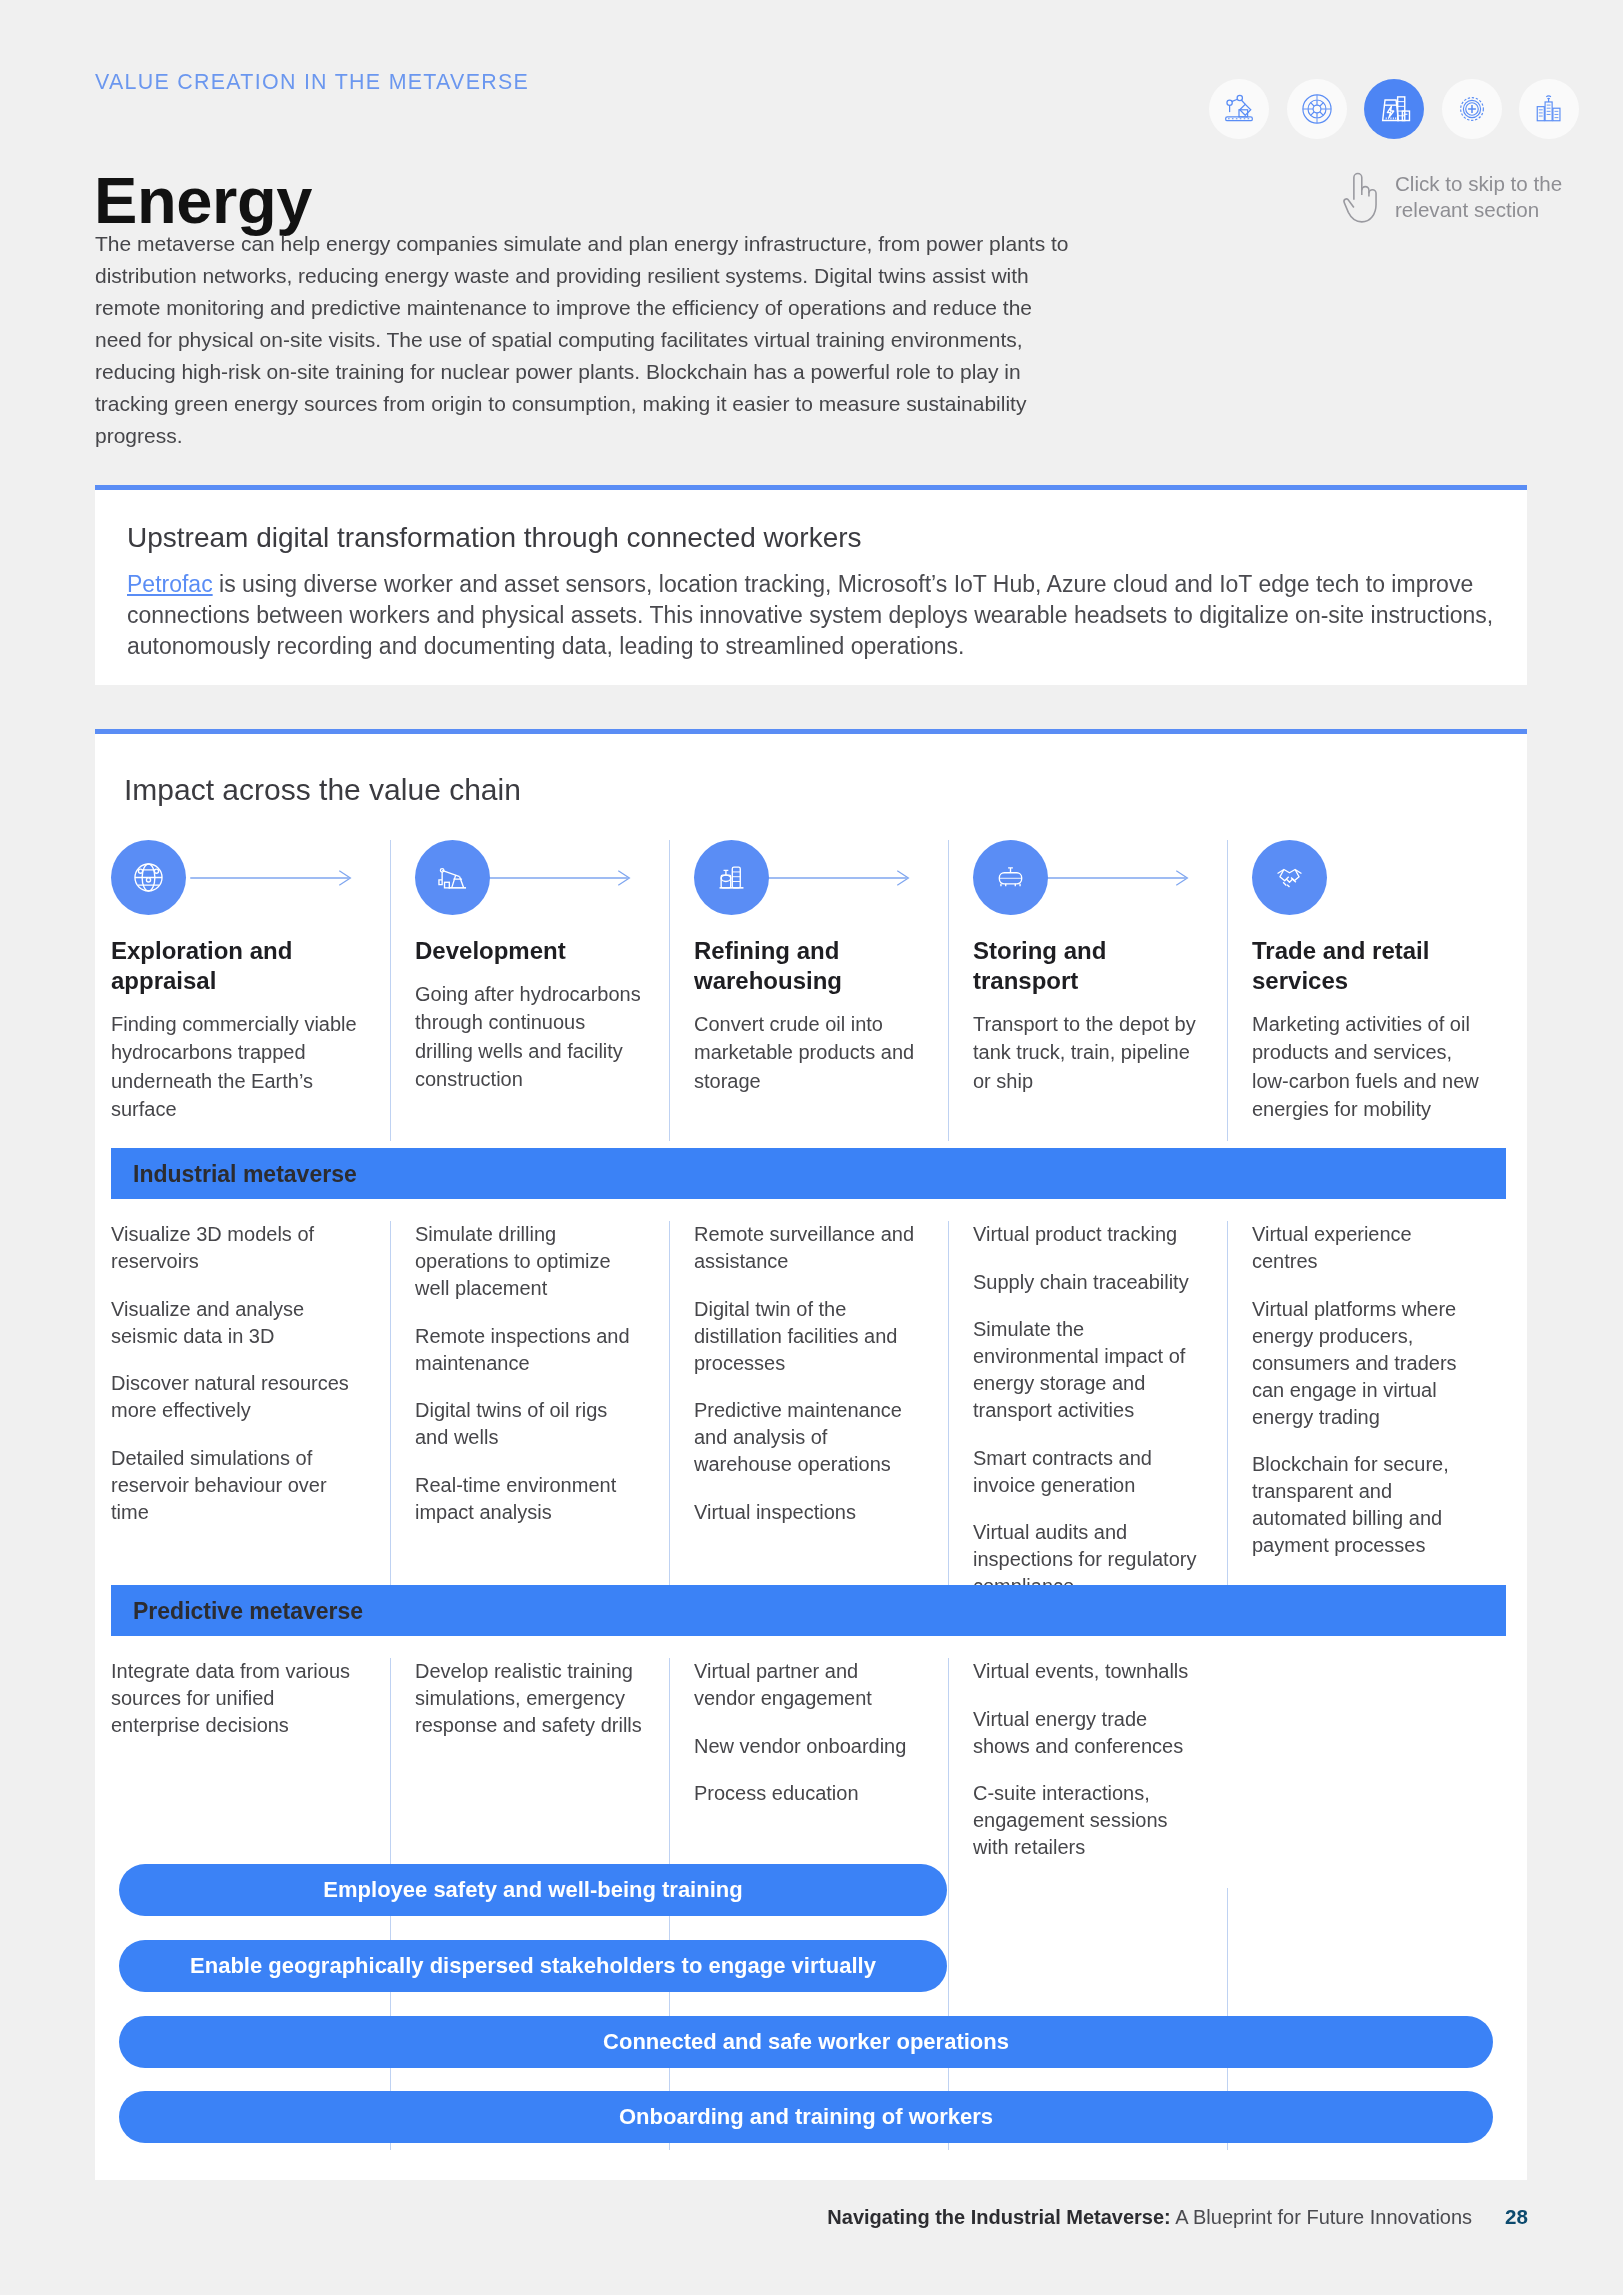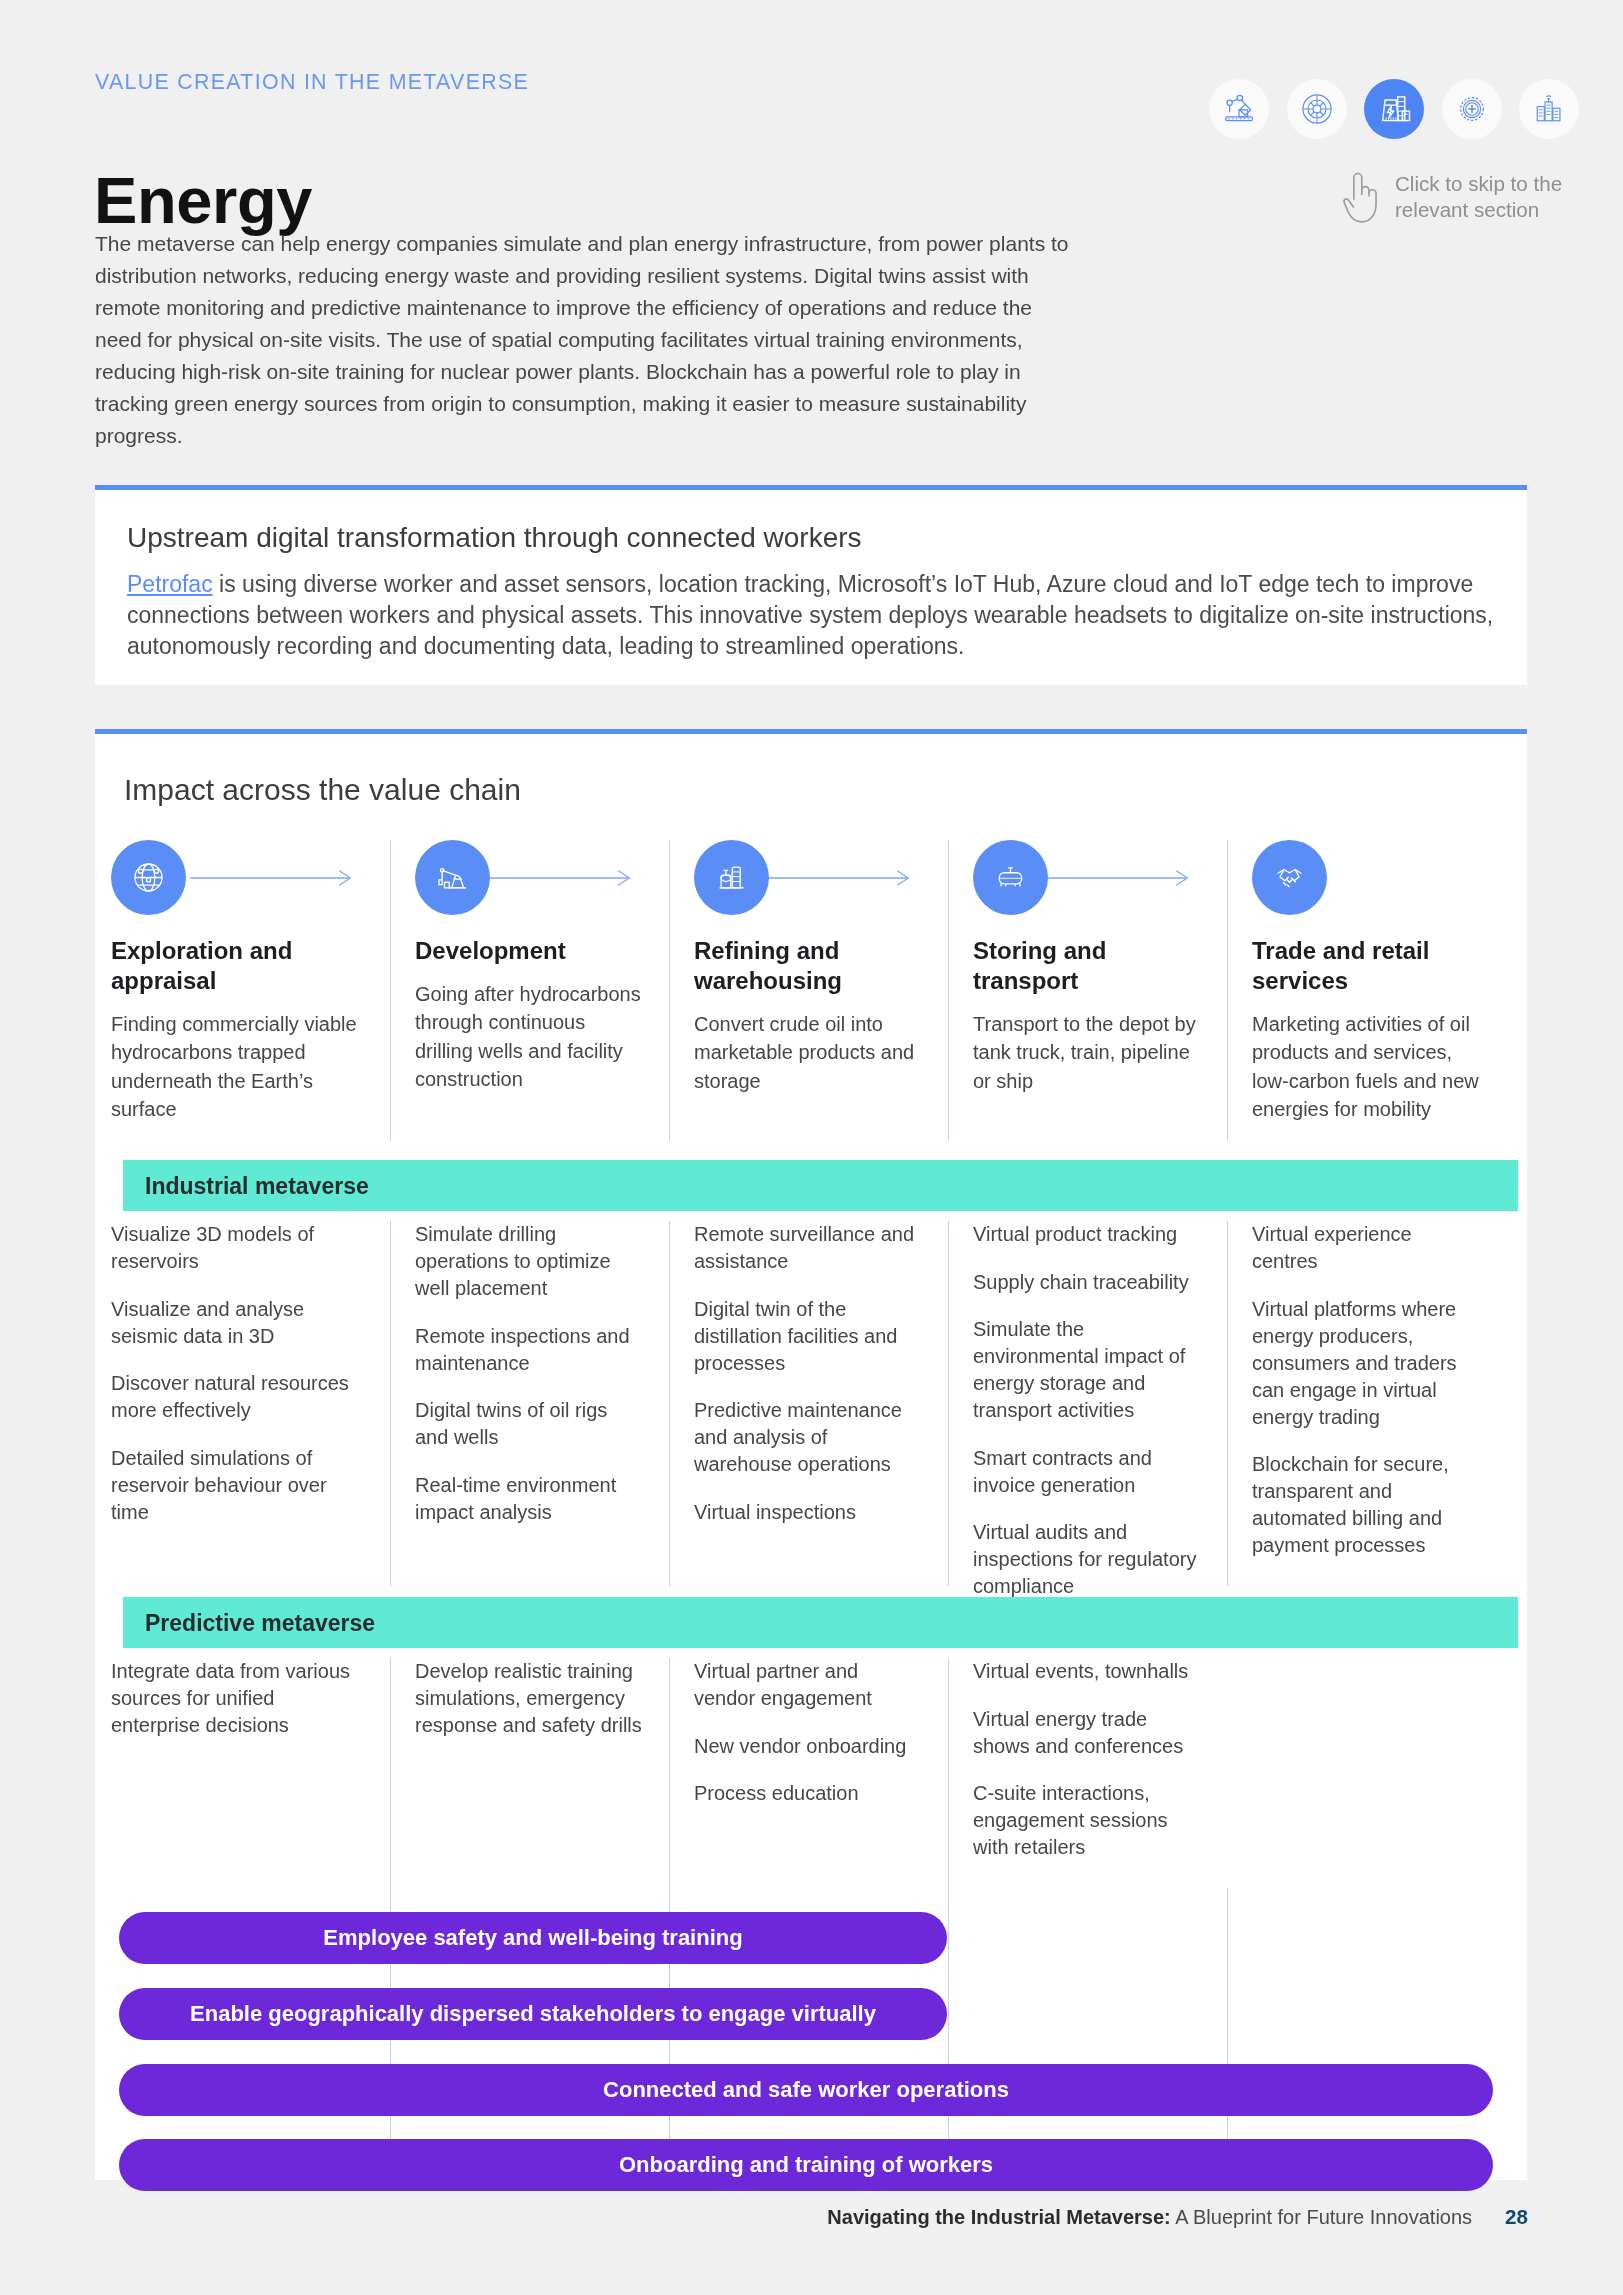--- a/index.html
+++ b/index.html
@@ -71,44 +71,44 @@
     width:75px;height:75px;border-radius:50%;background:#5a8df5;
     display:flex;align-items:center;justify-content:center;margin-bottom:20.6px;
   }
   .col-h{font-size:24px;font-weight:700;color:#1e1e22;line-height:30px;margin-bottom:14.3px;}
   .col-d{font-size:20px;line-height:28.5px;color:#46464a;}
 
   .arrows{position:absolute;left:111px;top:870px;width:1395px;height:16px;}
 
   
   .band{
-    position:absolute;left:123px;width:1395px;height:51px;background:#5eead4;margin-top:12px;
+    position:absolute;left:111px;width:1395px;height:51px;background:#3b82f6;
   }
   .band span{
     position:absolute;left:22px;top:50%;transform:translateY(-50%);
     font-size:23px;font-weight:700;color:#2c2c30;
   }
   #band-ind{top:1148px;}
   #band-ent{top:1585px;}
 
   .rowcols{position:absolute;left:111px;width:1395px;display:flex;}
   #row-ind{top:1221px;height:365px;}
   #row-ent{top:1658px;height:230px;}
   .rc{position:relative;width:279px;padding-right:24px;box-sizing:border-box;}
   .rc + .rc{border-left:0.8px solid #bfd2f2;padding-left:24px;}
   .rc p{margin:0 0 20.6px 0;font-size:20px;line-height:27px;color:#46464a;}
 
   
   .vrule{position:absolute;width:0.8px;background:#bfd2f2;}
 
   
   .pill{
-    position:absolute;height:52px;border-radius:26px;background:#6d28d9;
+    position:absolute;height:52px;border-radius:26px;background:#3b82f6;
     display:flex;align-items:center;justify-content:center;
-    color:#ffffff;font-size:22px;font-weight:700;margin-top:48px;
+    color:#ffffff;font-size:22px;font-weight:700;
   }
   #pill-1{left:119px;top:1864px;width:828px;}
   #pill-2{left:119px;top:1940px;width:828px;}
   #pill-3{left:119px;top:2016px;width:1374px;}
   #pill-4{left:119px;top:2091px;width:1374px;}
 
   
   .footer{
     position:absolute;right:95px;top:2205px;
     font-size:20px;color:#4a4a4f;display:flex;align-items:baseline;gap:33px;

